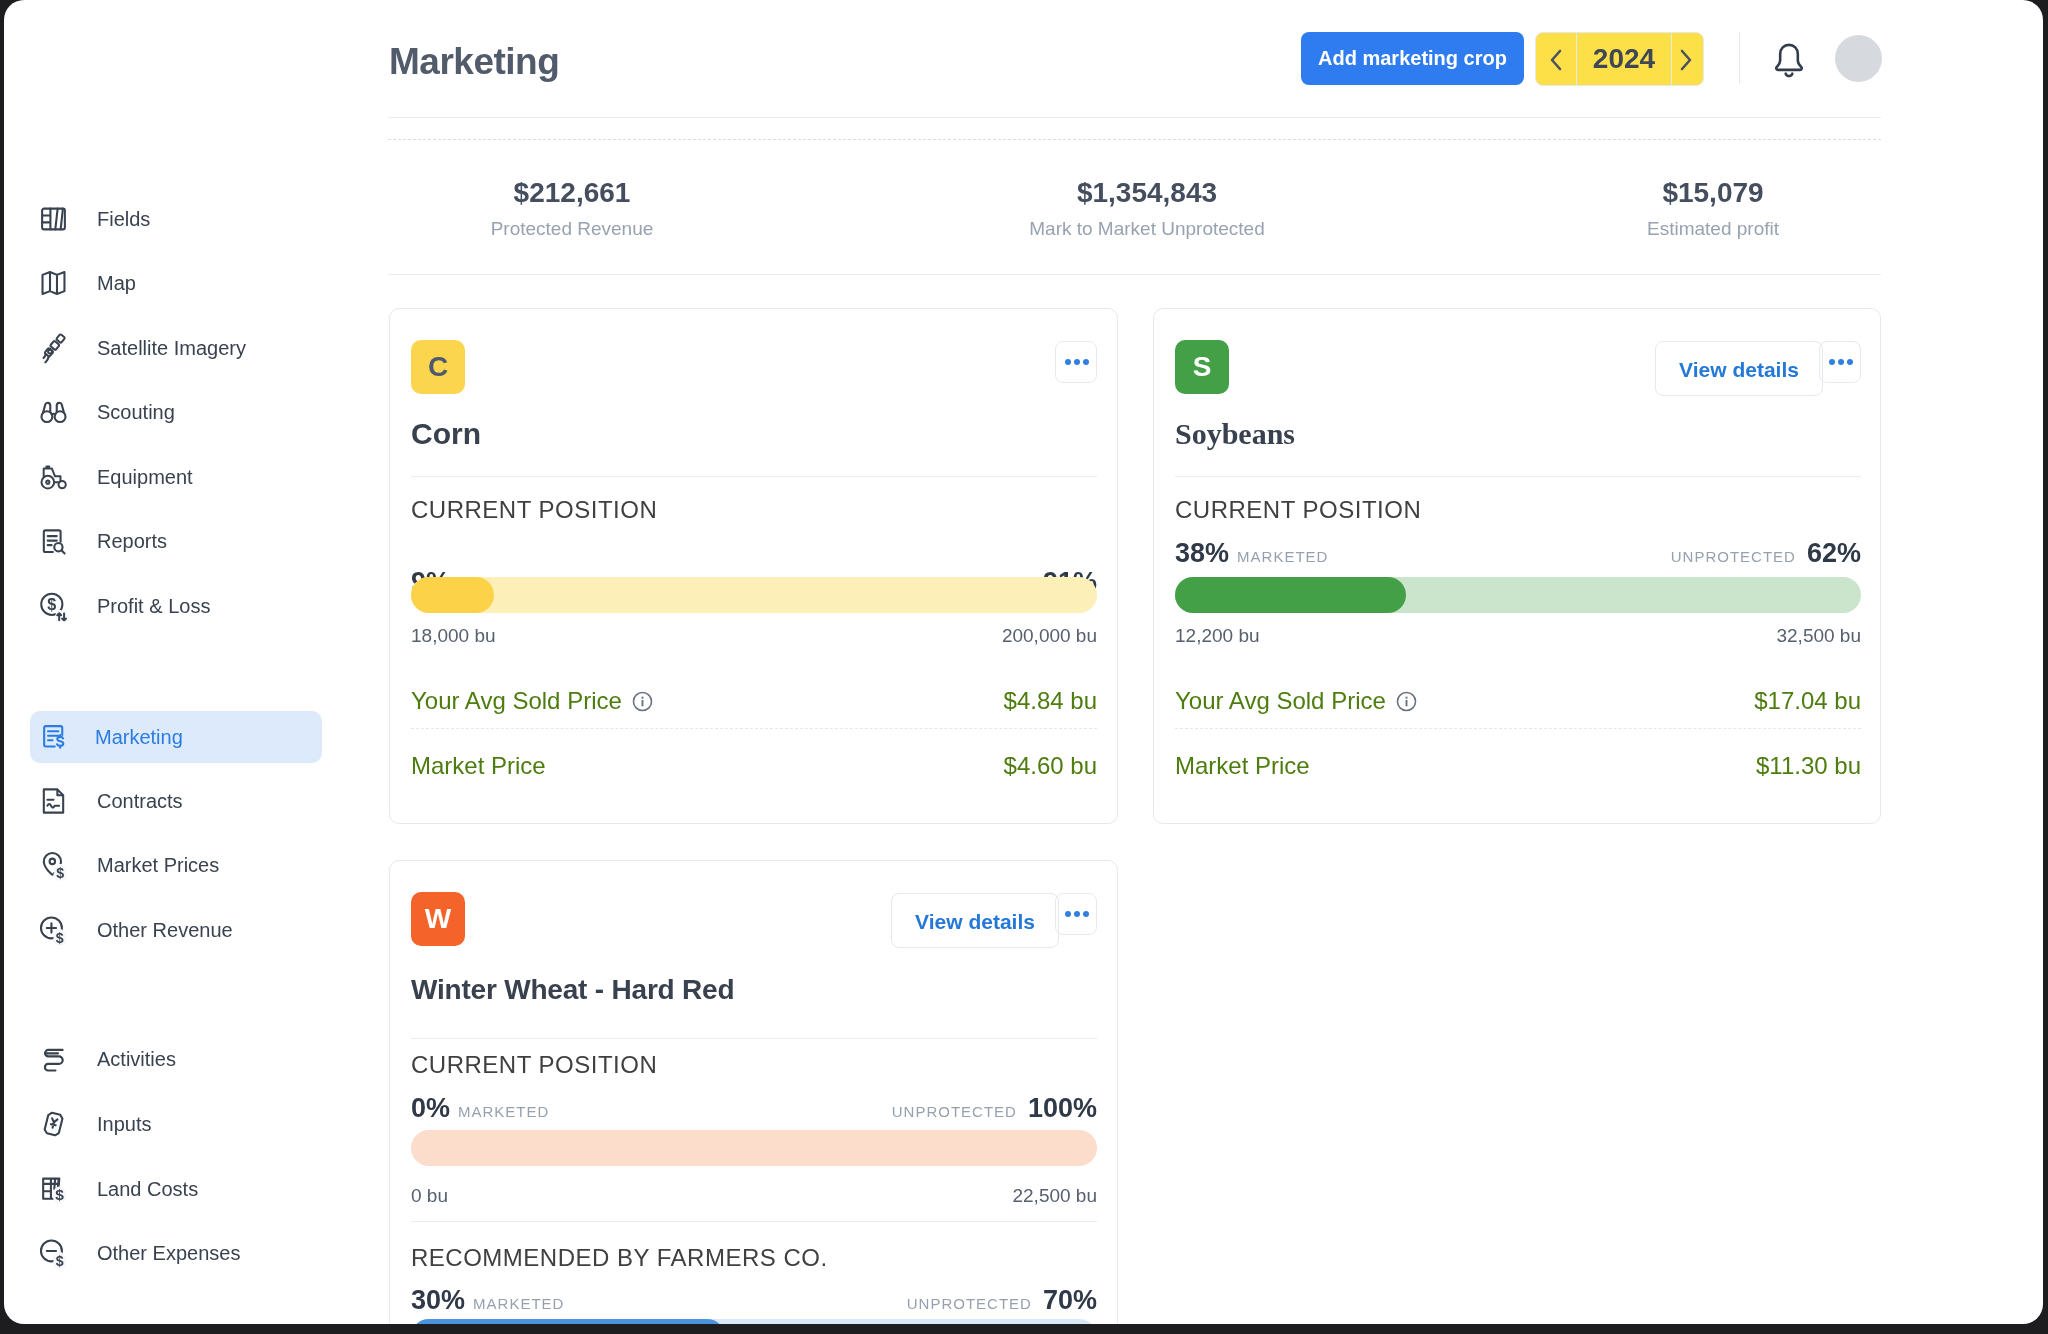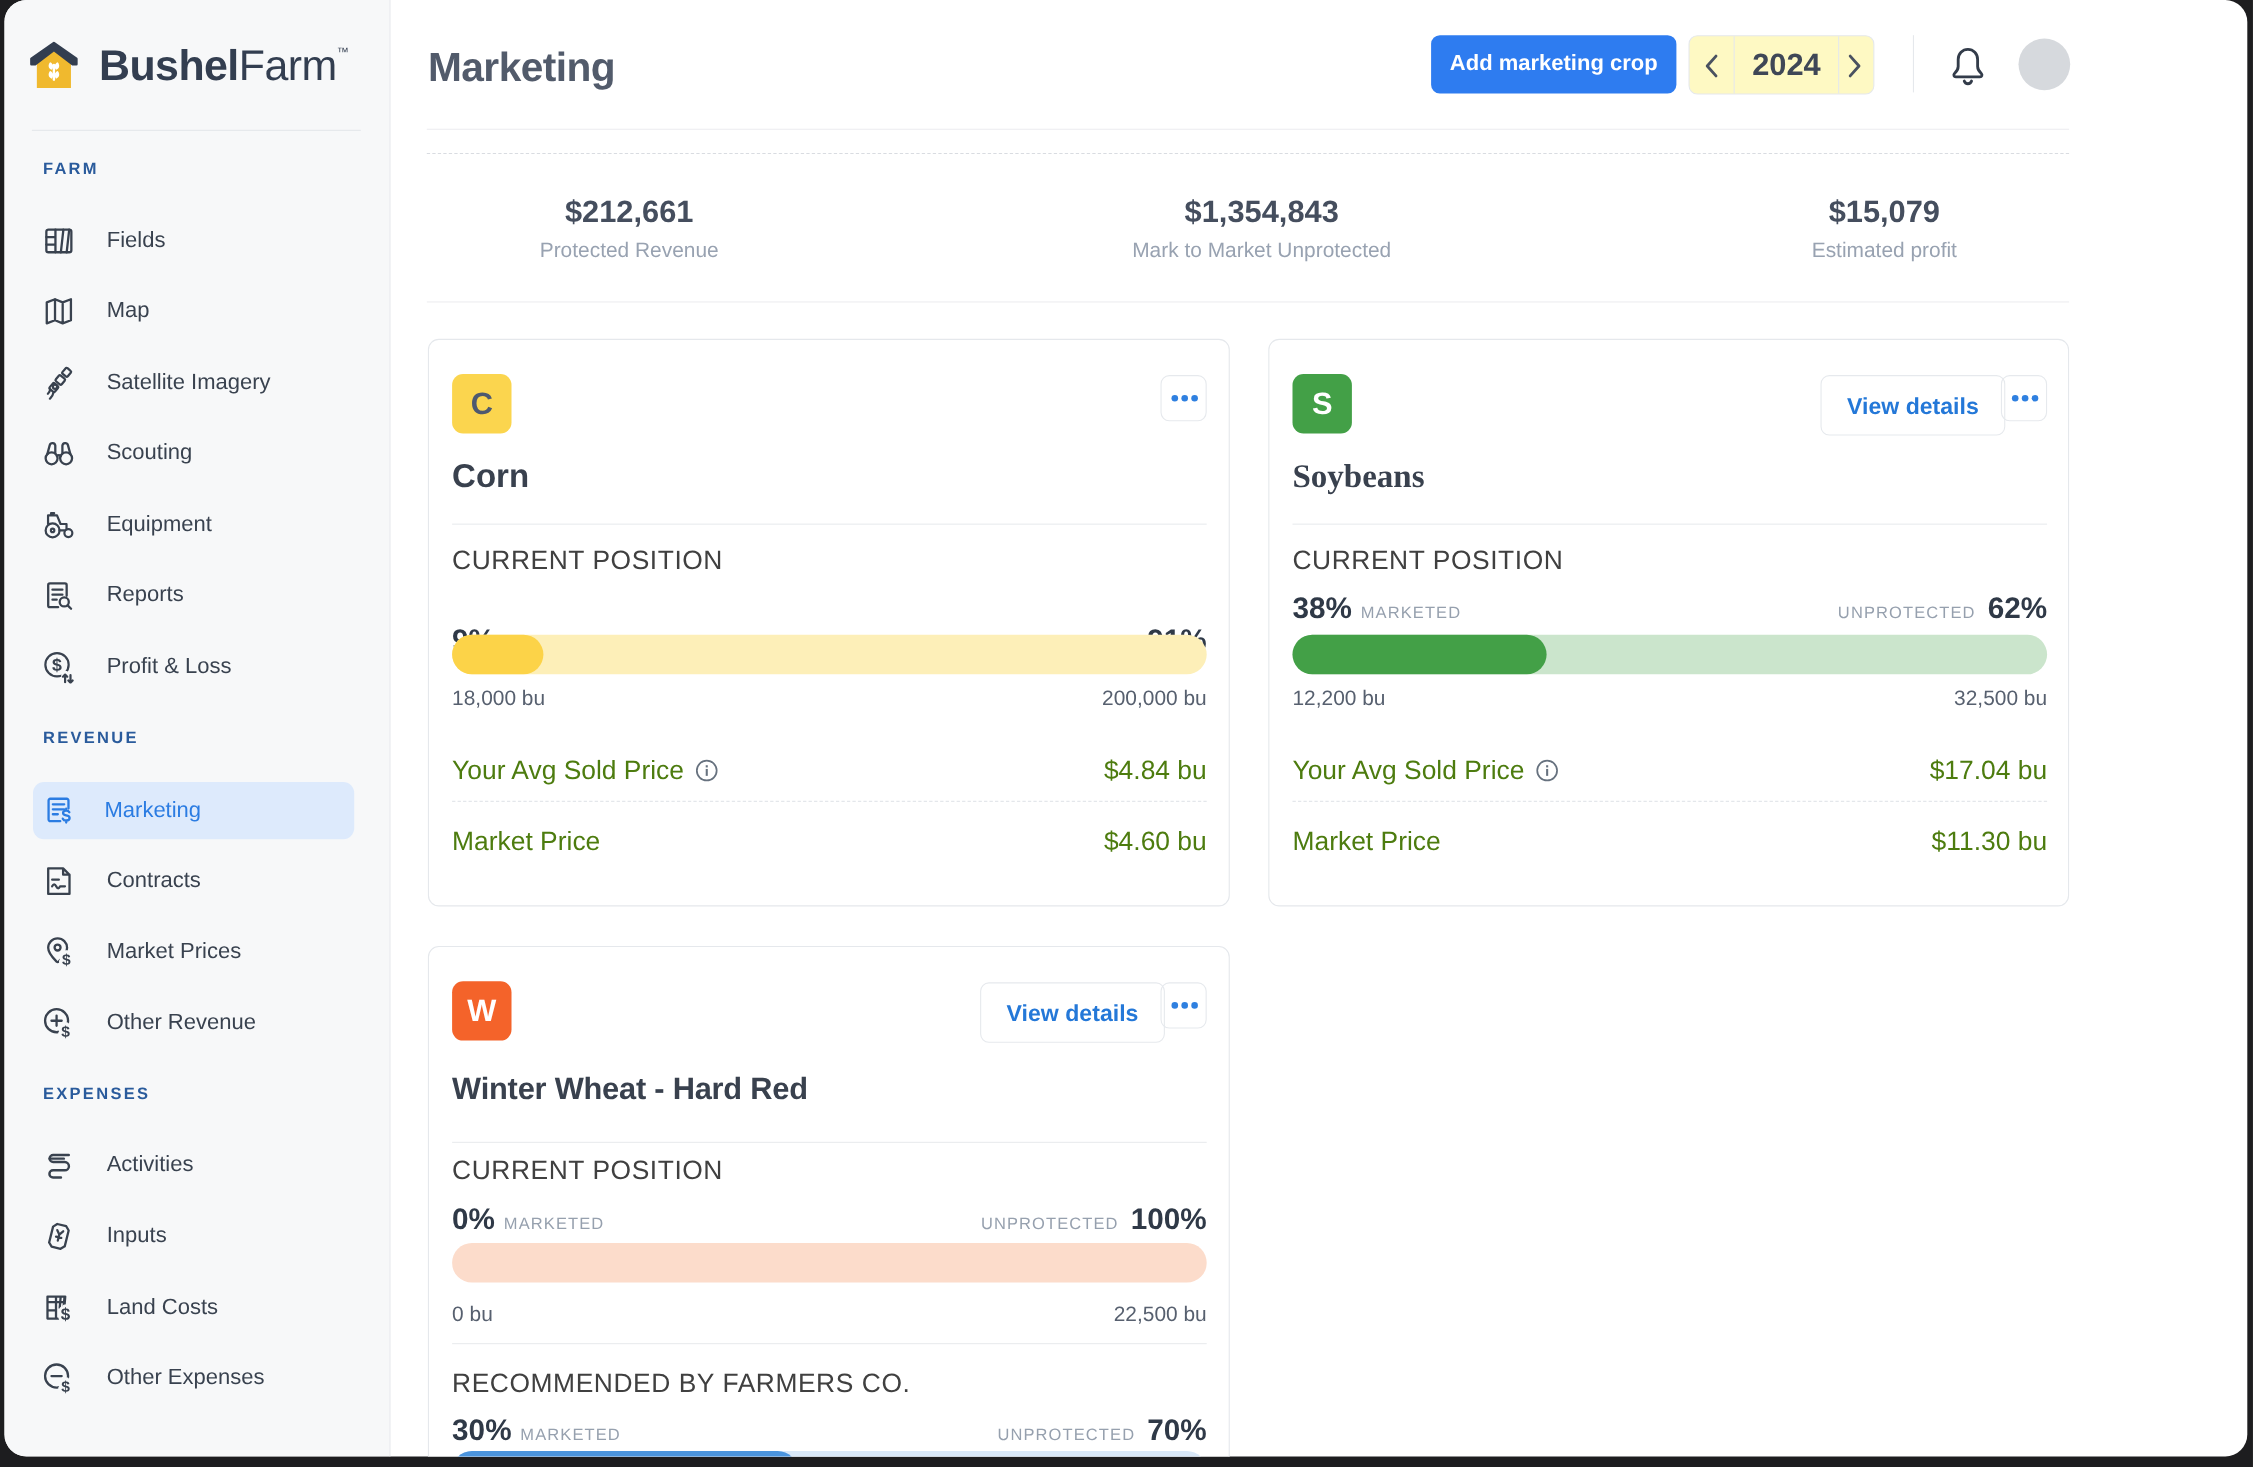--- a/index.html
+++ b/index.html
@@ -11,21 +11,21 @@
   .seclabel { position:absolute; left:35px; font-size:15px; font-weight:bold; letter-spacing:2.1px; color:#2a5b9c; }
   .navitem { position:absolute; left:0; width:314px; height:52px; }
   .navitem .ic { position:absolute; left:34px; top:50%; transform:translateY(-50%); width:31px; height:31px; }
   .navitem .lb { position:absolute; left:93px; top:50%; transform:translateY(-50%); font-size:20px; color:#39424f; white-space:nowrap; }
   .nav-active { background:#ddeafc; border-radius:10px; left:26px; width:292px; }
   .nav-active .ic { left:9px; }
   .nav-active .lb { left:65px; color:#2b7ce2; }
   
   .h1 { position:absolute; left:385px; top:41px; font-size:37px; font-weight:bold; color:#525b6b; letter-spacing:-0.5px; }
   .btn-primary { position:absolute; left:1297px; top:32px; width:223px; height:53px; background:#2e7cf0; border-radius:8px; color:#fff; font-size:20px; font-weight:bold; text-align:center; line-height:53px; }
-  .yeargroup { position:absolute; left:1531px; top:32px; width:169px; height:54px; background:#fef9c3; border:1px solid #e5e8ec; border-radius:8px; }
+  .yeargroup { position:absolute; left:1531px; top:32px; width:169px; height:54px; background:#fde047; border:1px solid #e5e8ec; border-radius:8px; }
   .yeargroup .sep1 { position:absolute; left:40px; top:0; width:1px; height:52px; background:#e5e8ec; }
   .yeargroup .sep2 { position:absolute; left:135px; top:0; width:1px; height:52px; background:#e5e8ec; }
   .yeargroup .yr { position:absolute; left:41px; width:94px; top:0; height:52px; text-align:center; line-height:52px; font-size:28px; font-weight:bold; color:#3f4756; }
   .hdivider { position:absolute; left:1735px; top:32px; width:1px; height:52px; background:#e5e8ec; }
   .avatar { position:absolute; left:1831px; top:35px; width:47px; height:47px; border-radius:50%; background:#d6d9dd; }
   .line { position:absolute; height:1px; background:#ededf0; }
   .dashline { position:absolute; height:0; border-top:1px dashed #d9dce1; }
   
   .stat { position:absolute; width:400px; text-align:center; }
   .stat .v { font-size:28px; font-weight:bold; color:#454e5e; }
@@ -47,36 +47,20 @@
   .bar .fill { position:absolute; left:0; top:0; height:36px; border-radius:18px; }
   .burow { position:absolute; left:21px; width:686px; font-size:19px; color:#57606f; }
   .prow { position:absolute; left:21px; width:686px; font-size:24px; color:#4d7c0f; }
   .prow .rt { position:absolute; right:0; top:0; }
   .info { display:inline-block; vertical-align:-3px; margin-left:10px; }
 </style>
 </head>
 <body>
 <div class="page">
 
-  <div class="sidebar">
-    <svg class="abs" style="left:22px; top:36px;" width="46" height="45" viewBox="0 0 46 45">
-      <path d="M23 10.5 L38.5 17.5 L38.5 44 L7.5 44 L7.5 17.5 Z" fill="#f0b92e"></path>
-      <path d="M2.5 22.5 L2.5 17.5 L23 3 L43.5 17.5 L43.5 22.5 L40 22.5 L23 9.5 L6 22.5 Z" fill="#333e50" stroke="#333e50" stroke-width="2.2" stroke-linejoin="round"></path>
-      <path d="M19.5 20.5 c3.2 1.2 3.6 4.6 1.5 7 c-3.2 -1.2 -3.6 -4.6 -1.5 -7 Z" fill="#ffffff"></path>
-      <path d="M26.5 20.5 c-3.2 1.2 -3.6 4.6 -1.5 7 c3.2 -1.2 3.6 -4.6 1.5 -7 Z" fill="#ffffff"></path>
-      <path d="M19.5 28.5 c3.2 1.2 3.6 4.6 1.5 7 c-3.2 -1.2 -3.6 -4.6 -1.5 -7 Z" fill="#ffffff"></path>
-      <path d="M26.5 28.5 c-3.2 1.2 -3.6 4.6 -1.5 7 c3.2 -1.2 3.6 -4.6 1.5 -7 Z" fill="#ffffff"></path>
-      <rect x="21.9" y="22" width="2.2" height="15.5" rx="1.1" fill="#ffffff"></rect>
-    </svg>
-    <div class="abs" style="left:86px; top:39px; font-size:39px; color:#333e50; letter-spacing:-0.5px;"><b>Bushel</b><span style="font-weight:normal;">Farm</span><span style="font-size:11px; vertical-align:22px;">™</span></div>
-    <div class="abs" style="left:25px; top:118px; width:299px; height:1px; background:#e4e7ea;"></div>
-    <div class="seclabel" style="top:145px;">FARM</div>
-    <div class="seclabel" style="top:662px;">REVENUE</div>
-    <div class="seclabel" style="top:986px;">EXPENSES</div>
-  </div>
   <div class="navitem" style="top:193px;">
     <svg class="ic" viewBox="0 0 24 24" fill="none" stroke="#39424f" stroke-width="1.62" stroke-linecap="round" stroke-linejoin="round">
         <rect x="3.2" y="4" width="17.6" height="16" rx="1.5"></rect>
         <path d="M9.6 4 V20 M3.2 9.3 H9.6 M3.2 14.6 H9.6 M15.2 4 L13.4 20 M19.3 4 L17.5 20"></path>
       </svg>
     <div class="lb">Fields</div>
   </div>
   <div class="navitem" style="top:257px;">
     <svg class="ic" viewBox="0 0 24 24" fill="none" stroke="#39424f" stroke-width="1.62" stroke-linecap="round" stroke-linejoin="round">
         <path d="M3.5 5.7 L9.3 3.5 L14.7 5.7 L20.5 3.5 V18.3 L14.7 20.5 L9.3 18.3 L3.5 20.5 Z M9.3 3.5 V18.3 M14.7 5.7 V20.5"></path>

